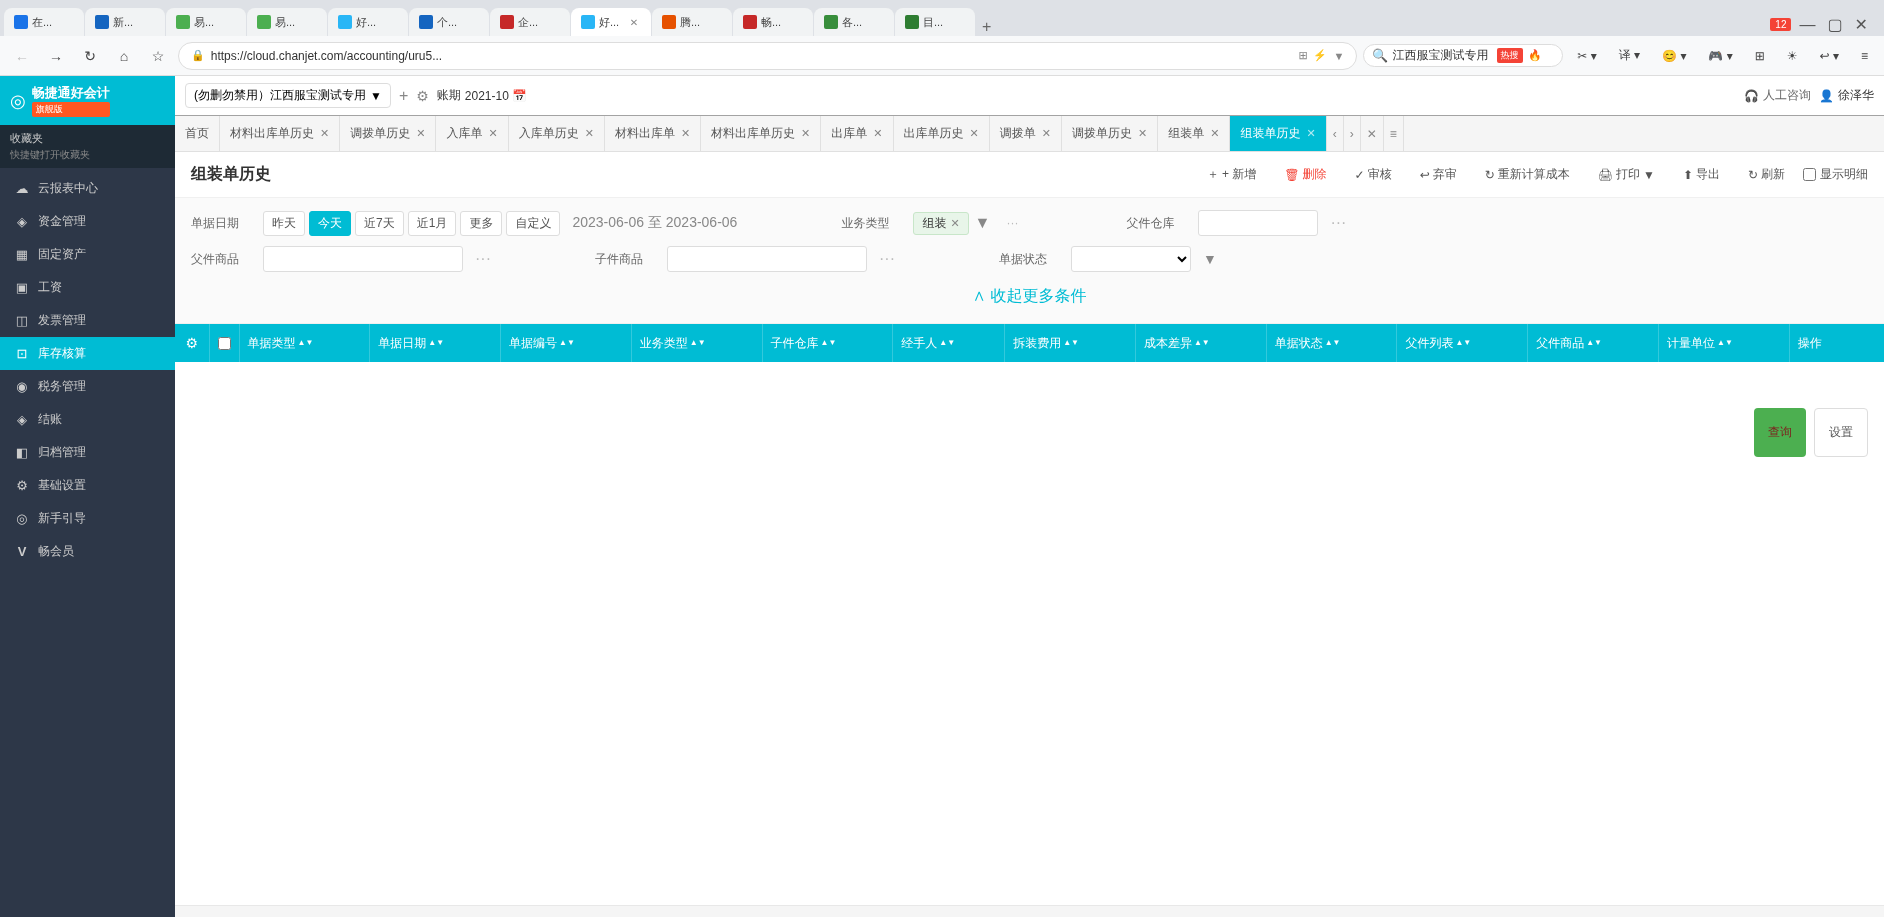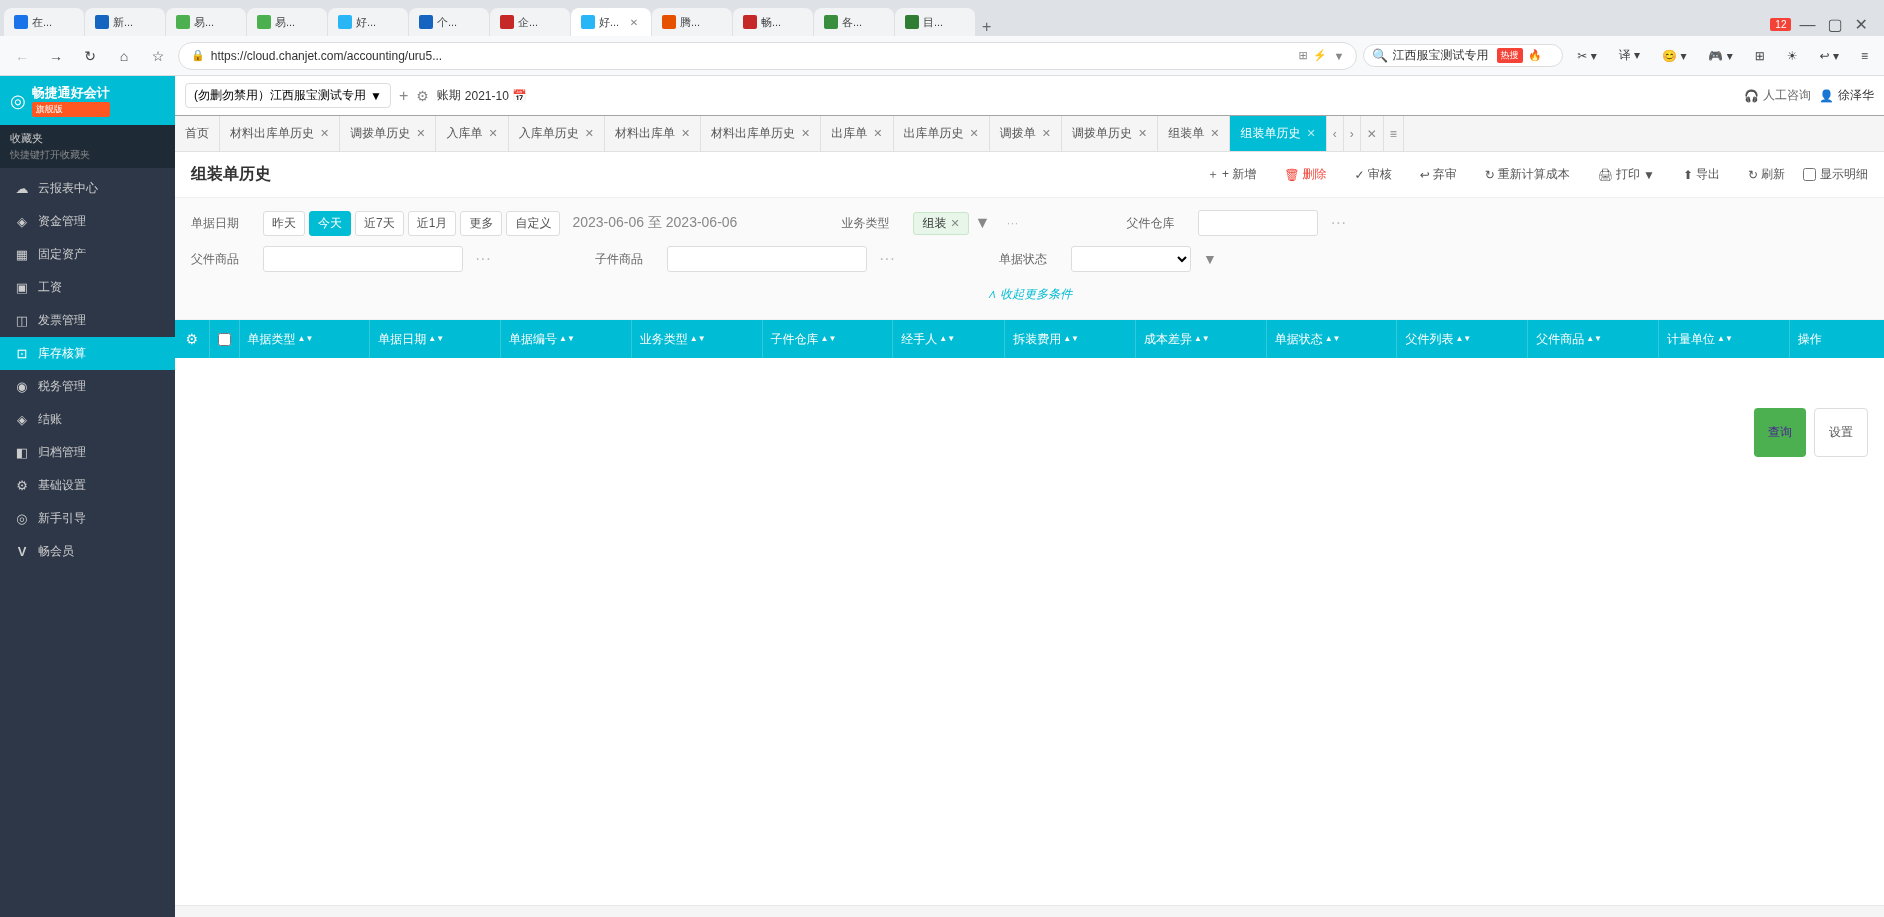--- a/index.html
+++ b/index.html
@@ -60,39 +60,39 @@
 
     
     .content-area { flex: 1; background: #fff; overflow: auto; padding: 0; }
 
     
     .page-header { display: flex; align-items: center; padding: 10px 16px; border-bottom: 1px solid #f0f0f0; }
     .page-title-text { font-size: 16px; font-weight: bold; color: #333; flex: 1; }
     .page-actions { display: flex; align-items: center; gap: 8px; }
     .action-btn { display: flex; align-items: center; gap: 3px; padding: 4px 10px; border: none; background: none; color: #555; cursor: pointer; font-size: 12px; }
     .action-btn.danger { color: #f44336; }
-    .action-btn-primary { background: #4caf50; color: #4c1d95; border-radius: 4px; padding: 16px 14px; border: none; cursor: pointer; font-size: 12px; }
+    .action-btn-primary { background: #4caf50; color: #7f1d1d; border-radius: 4px; padding: 16px 14px; border: none; cursor: pointer; font-size: 12px; }
     .action-btn-secondary { background: #fff; color: #555; border: 1px solid #ddd; border-radius: 4px; padding: 5px 14px; cursor: pointer; font-size: 12px; }
     .show-detail-cb { display: flex; align-items: center; gap: 4px; font-size: 12px; color: #555; }
 
     
     .filter-area { padding: 12px 16px; background: #fafafa; border-bottom: 1px solid #f0f0f0; }
     .filter-row { display: flex; align-items: center; gap: 12px; margin-bottom: 10px; flex-wrap: wrap; }
     .filter-label { color: #666; font-size: 12px; white-space: nowrap; width: 60px; }
     .filter-date-group { display: flex; align-items: flex-start; gap: 4px; }
     .date-btn { padding: 3px 8px; border: 1px solid #ddd; border-radius: 3px; background: #fff; cursor: pointer; font-size: 12px; color: #555; }
     .date-btn.active { background: #00bcd4; color: #fff; border-color: #00bcd4; }
     .date-range { font-size: 14px; color: #888; }
     .filter-type-group { display: flex; align-items: center; gap: 6px; }
     .business-type-tag { display: flex; align-items: center; gap: 4px; padding: 2px 8px; background: #e8f5e9; border: 1px solid #c8e6c9; border-radius: 3px; font-size: 12px; color: #333; }
     .business-type-tag .tag-x { cursor: pointer; color: #888; font-size: 11px; }
     .filter-input { height: 26px; border: 1px solid #ddd; border-radius: 3px; padding: 0 8px; font-size: 12px; width: 120px; }
     .filter-select { height: 26px; border: 1px solid #ddd; border-radius: 3px; padding: 0 4px; font-size: 12px; width: 120px; background: #fff; }
     .filter-input-wide { height: 26px; border: 1px solid #ddd; border-radius: 3px; padding: 0 8px; font-size: 12px; width: 200px; }
-    .filter-collapse { text-align: center; padding: 4px; color: #00bcd4; cursor: pointer; font-size: 12px; font-style: italic; }
+    .filter-collapse { text-align: center; padding: 4px; color: #00bcd4; cursor: pointer; font-size: 16px; }
 
     
     .data-table { width: 100%; border-collapse: collapse; }
     .table-header-row { background: #00bcd4; height: 38px; }
     .table-header-row th { color: #fff; font-size: 12px; font-weight: normal; padding: 0 8px; border-right: 1px solid rgba(255,255,255,0.2); text-align: left; white-space: nowrap; }
     .table-header-row th:last-child { border-right: none; }
     .col-checkbox { width: 30px; text-align: center !important; }
     .col-settings { width: 34px; text-align: center !important; }
     .col-sort { display: flex; align-items: center; gap: 2px; }
     .sort-arrows { display: flex; flex-direction: column; font-size: 8px; line-height: 1; }

